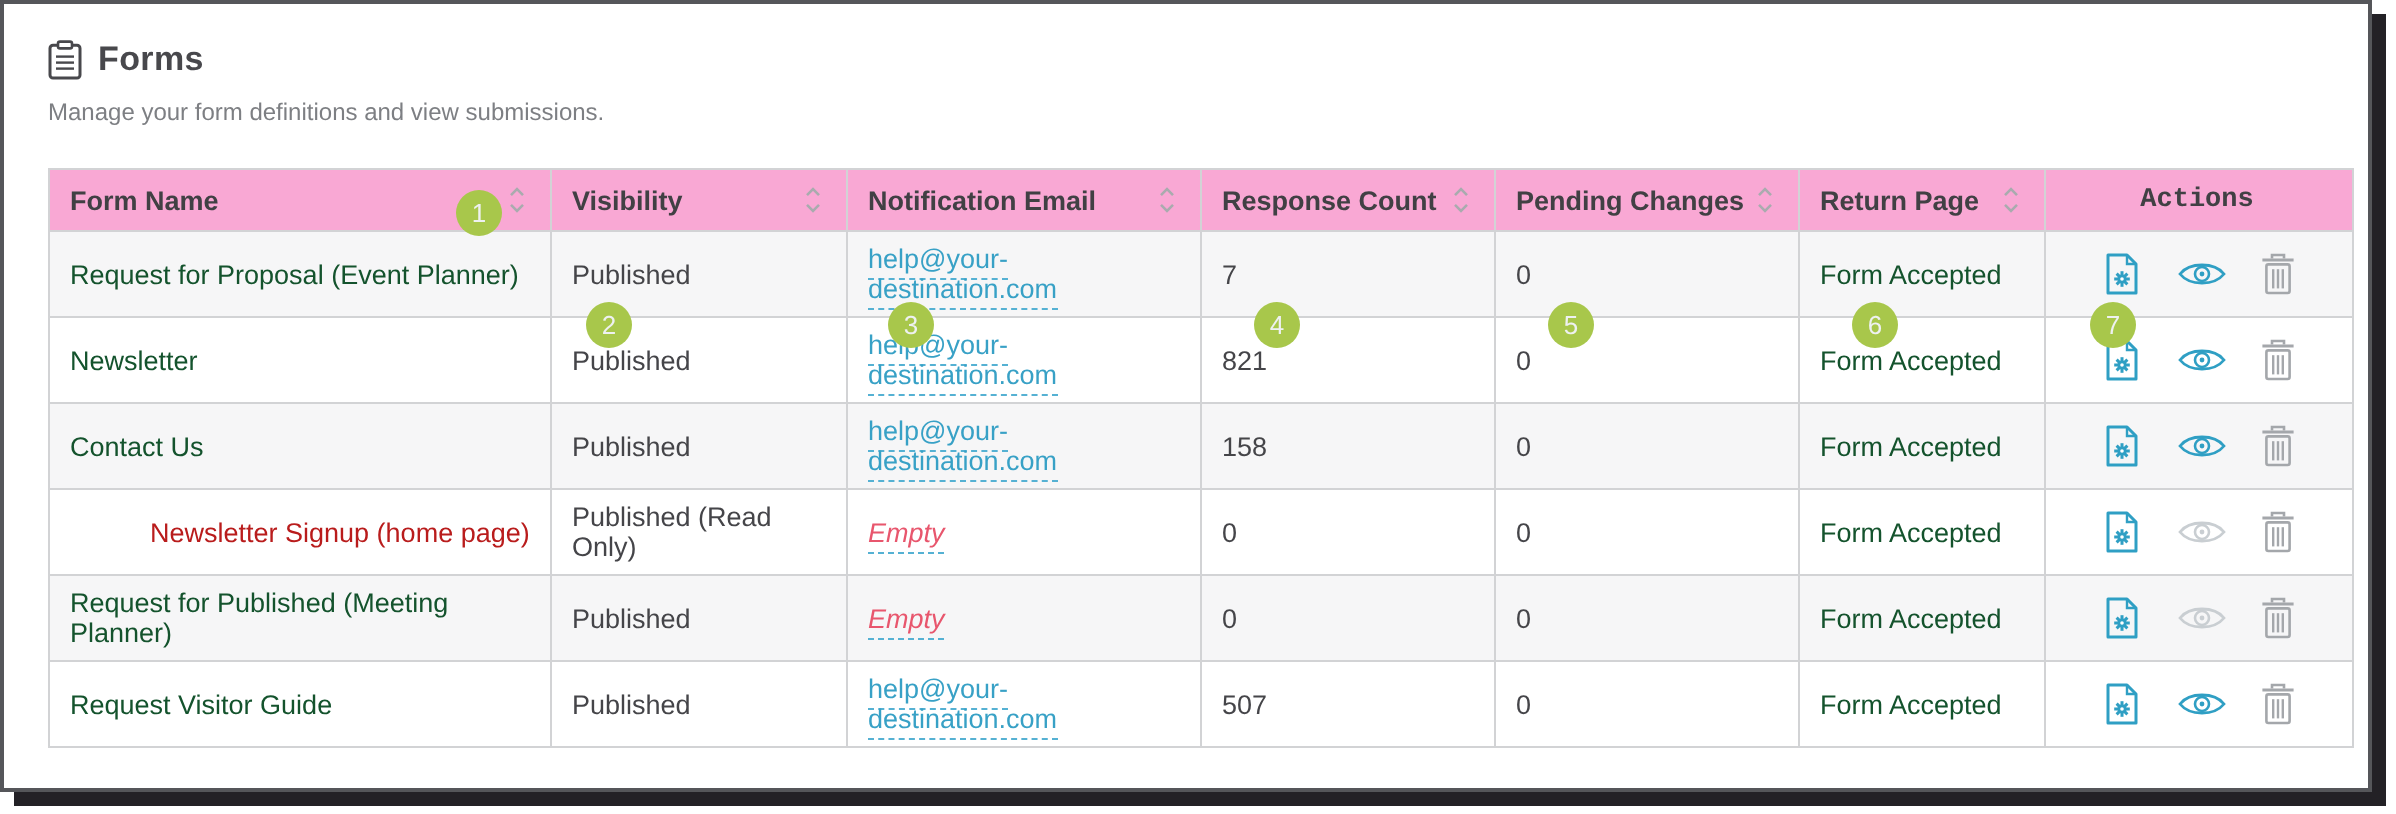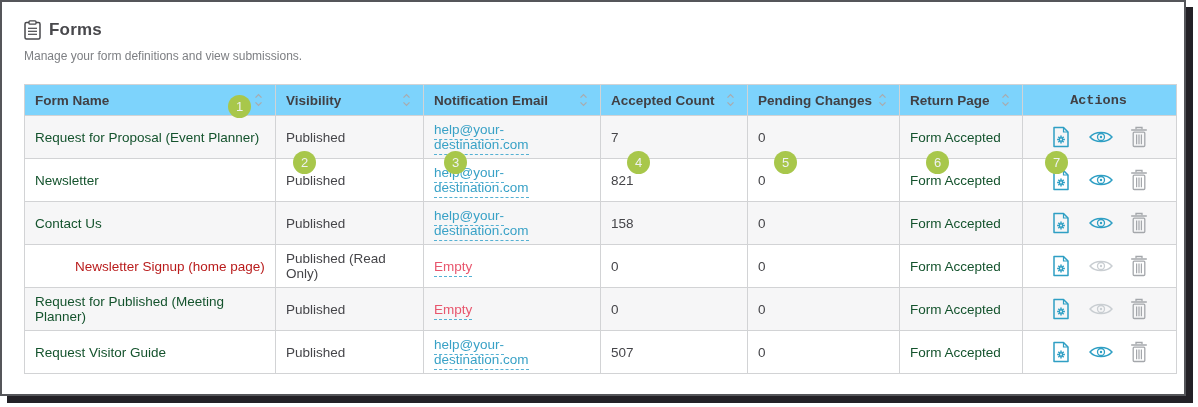--- a/index.html
+++ b/index.html
@@ -11,35 +11,35 @@
   
   .page-header{padding:18px 22px 0 22px;}
   .title-row{display:flex;align-items:center;gap:8px;color:#48484c;}
   .page-title{font-size:17px;font-weight:bold;color:#48484c;letter-spacing:.2px;}
   .page-subtitle{margin-top:9px;font-size:12px;color:#7d7f83;}
 
   
   table.forms{border-collapse:collapse;table-layout:fixed;width:1152px;margin:21px 0 0 22px;
     font-size:13.5px;color:#454549;}
   table.forms th,table.forms td{border:1px solid #d2d3d5;}
-  table.forms thead th{background:#7dd3fc;height:30px;padding:0 12px 0 10px;text-align:left;
+  table.forms thead th{background:#f9a8d4;height:30px;padding:0 12px 0 10px;text-align:left;
     font-size:13.5px;font-weight:bold;color:#414044;}
   .th-inner{display:flex;align-items:center;}
   .th-label{flex:1;white-space:nowrap;overflow:hidden;}
   .sort{display:inline-flex;color:#a9abae;margin-left:4px;flex:0 0 auto;}
   th.c-actions .th-inner{justify-content:center;}
   th.c-actions .th-label{flex:0 1 auto;text-align:right;font-family:Liberation Mono, monospace;}
 
   table.forms td{height:42px;padding:0 10px;vertical-align:middle;background:clip;}
   tbody tr:nth-child(odd) td{background:#f6f6f7;}
   tbody tr:nth-child(even) td{background:#ffffff;}
 
   a.tlink{color:#14532d;text-decoration:none;cursor:pointer;}
   .email-link{color:#38a1c6;text-decoration:none;border-bottom:1.5px dashed #55b1d3;padding-bottom:2px;cursor:pointer;}
-  .empty-link{color:#e8566d;text-decoration:none;border-bottom:1.5px dashed #55b1d3;padding-bottom:2px;cursor:pointer;}
+  .empty-link{color:#e8566d;font-style:italic;text-decoration:none;border-bottom:1.5px dashed #55b1d3;padding-bottom:2px;cursor:pointer;}
   .plain-name{color:#b91c1c;margin-left:40px;}
 
   td.c-actions{padding:0 6px;}
   .actions-wrap{display:flex;align-items:center;justify-content:space-evenly;}
   .icon-btn{display:inline-flex;align-items:center;justify-content:center;cursor:pointer;line-height:0;}
   .icon-teal{color:#2f9fc4;}
   .icon-gray{color:#a4a7ab;}
   .icon-disabled{color:#c9ced2;cursor:default;}
 
   
@@ -109,21 +109,21 @@
                 <span class="sort">
                   <svg width="9" height="14" viewBox="0 0 9 14">
                     <polyline points="1.5,4.6 4.5,1.6 7.5,4.6" fill="none" stroke="currentColor" stroke-width="1.3"></polyline>
                     <polyline points="1.5,9.4 4.5,12.4 7.5,9.4" fill="none" stroke="currentColor" stroke-width="1.3"></polyline>
                   </svg>
                 </span>
               </div>
             </th>
         <th>
               <div class="th-inner">
-                <span class="th-label">Accepted Count</span>
+                <span class="th-label">Response Count</span>
                 <span class="sort">
                   <svg width="9" height="14" viewBox="0 0 9 14">
                     <polyline points="1.5,4.6 4.5,1.6 7.5,4.6" fill="none" stroke="currentColor" stroke-width="1.3"></polyline>
                     <polyline points="1.5,9.4 4.5,12.4 7.5,9.4" fill="none" stroke="currentColor" stroke-width="1.3"></polyline>
                   </svg>
                 </span>
               </div>
             </th>
         <th>
               <div class="th-inner">

